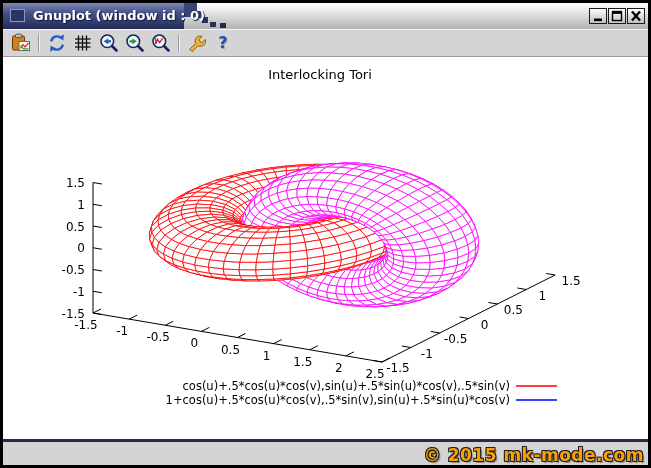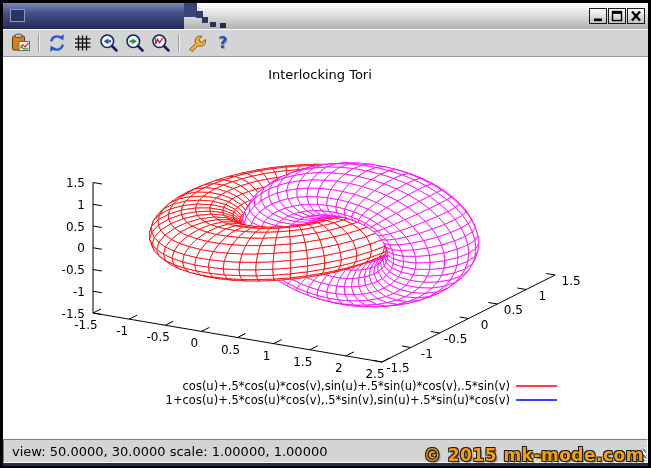--- a/index.html
+++ b/index.html
@@ -54,20 +54,21 @@
     <div class="titlebar">
       <div class="tb-navy"></div>
       <svg class="tb-steps" width="50" height="26">
         <rect x="0" y="0" width="13" height="14" fill="#3a4478"></rect>
         <rect x="12" y="8" width="7" height="7" fill="#333c6e"></rect>
         <rect x="18" y="14" width="6" height="6" fill="#2c3563"></rect>
         <rect x="26" y="19" width="6" height="5" fill="#272f5a"></rect>
         <rect x="36" y="20" width="6" height="5" fill="#232b52"></rect>
       </svg>
       <div class="menu-icon"></div>
+      <span class="title-text">Gnuplot (window id : 0)</span>
       <div class="win-controls">
         <button class="winbtn">
           <svg width="16" height="14" viewBox="0 0 16 14">
             <rect x="4" y="9.5" width="8" height="2.6" fill="#000"></rect>
           </svg>
         </button>
         <button class="winbtn">
           <svg width="16" height="14" viewBox="0 0 16 14">
             <rect x="3.5" y="2.5" width="9" height="9" fill="none" stroke="#000" stroke-width="1.4"></rect>
             <rect x="3.5" y="2.5" width="9" height="2.4" fill="#000"></rect>
@@ -2211,21 +2212,17 @@
           </g>
           <g>
             <text x="507" y="333" text-anchor="end" font-size="11.5" font-family="DejaVu Sans, sans-serif" fill="#000">cos(u)+.5*cos(u)*cos(v),sin(u)+.5*sin(u)*cos(v),.5*sin(v)</text>
             <line x1="513" y1="329" x2="554" y2="329" stroke="#ff0000" stroke-width="1.5"></line>
             <text x="507" y="347" text-anchor="end" font-size="11.5" font-family="DejaVu Sans, sans-serif" fill="#000">1+cos(u)+.5*cos(u)*cos(v),.5*sin(v),sin(u)+.5*sin(u)*cos(v)</text>
             <line x1="513" y1="343" x2="554" y2="343" stroke="#0000ff" stroke-width="1.5"></line>
           </g>
         </svg>
     </div>
 
-    <div class="statusbar">
-      <span>view: 50.0000, 30.0000  scale: 1.00000, 1.00000</span>
-      <div class="grip"></div>
-    </div>
     <div class="bottom-strip"></div>
   </div>
 
   <div class="watermark" style="color: rgb(245, 160, 10); text-align: right;">© 2015 mk-mode.com</div>
 </div>
 
 </body></html>

